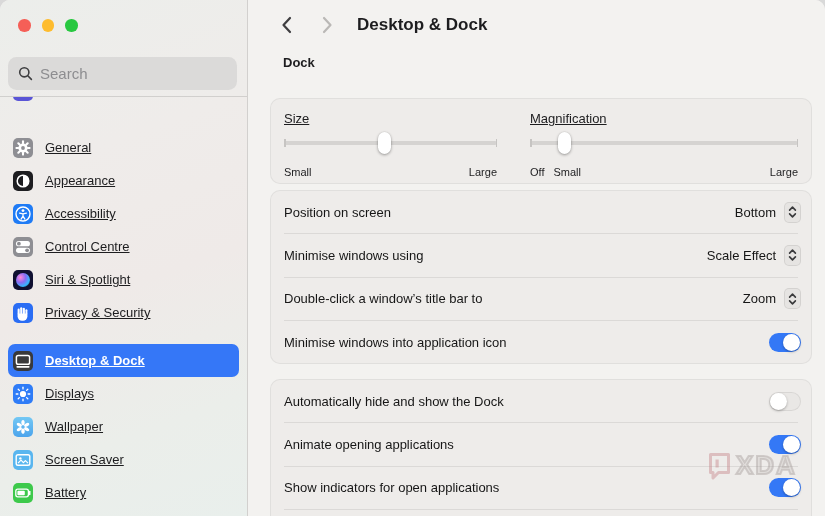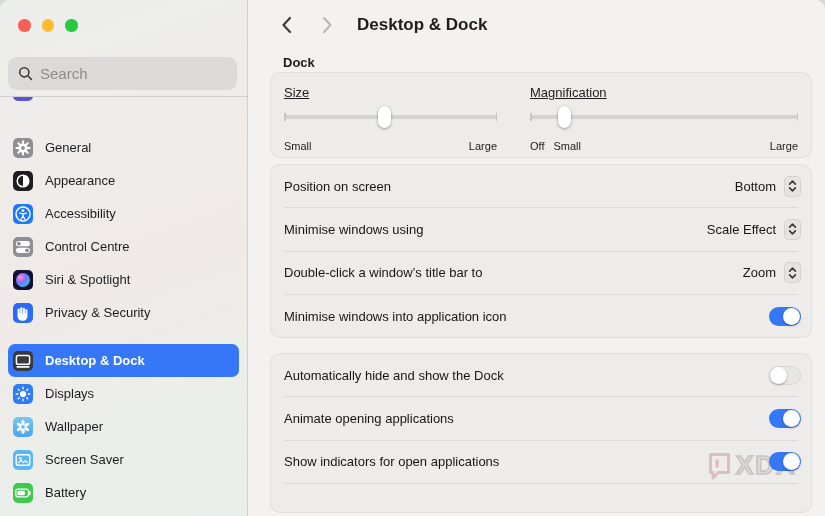--- a/index.html
+++ b/index.html
@@ -24,37 +24,37 @@
   .top-divider { position:absolute; top:96px; left:0; right:0; height:1px; background:rgba(0,0,0,0.12); z-index:3; }
 
   .search-field { position:absolute; top:57px; left:8px; width:229px; height:33px; background:#dbdad9;
     border-radius:8.5px; display:flex; align-items:center; padding:16px 10px; gap:7px; z-index:4; }
   .search-field input { border:none; outline:none; background:transparent; font-size:15px; color:#636366;
     font-family:"Liberation Sans",sans-serif; width:100%; }
   .search-field input::placeholder { color:#8d8d90; }
 
   .nav { position:absolute; top:131px; left:8px; right:8px; z-index:1; }
   .nav-item { height:33px; display:flex; align-items:center; gap:12px; padding:0 5px; border-radius:7px;
-    font-size:13px; color:#1d1d1f; cursor:default; }
+    font-size:13px; color:#1d1d1f; cursor:default;text-decoration:underline; }
   .nav-item.selected { background:#3577f7; color:#fff; font-weight:bold; }
   .nav-gap { height:15px; }
   .nav-icon { width:20px; height:20px; border-radius:5px; flex:0 0 20px; display:flex; align-items:center;
     justify-content:center; overflow:hidden; }
   .siri-orb { width:14px; height:14px; border-radius:50%;
     background:radial-gradient(circle at 32% 32%, #ff8ad8 0%, #8a6cf5 38%, #37b6ff 68%, #123 100%); }
 
   
   .main { position:relative; flex:1; height:100%; background:#f3f2f0; }
   .header { display:flex; align-items:center; height:50px; padding-left:33px; }
   .chev-btn { background:none; border:none; padding:0; display:flex; align-items:center; cursor:default; }
   .chev-back { margin-right:30px; }
   .page-title { margin-left:24px; font-size:17px; font-weight:bold; color:#1d1d1f; }
 
   .content { padding:0 13px 0 22px; }
-  .section-heading { margin:5px 0 2px 13px; font-size:13px; font-weight:bold; color:#1d1d1f; }
+  .section-heading { margin:5px 0 28px 13px; font-size:13px; font-weight:bold; color:#1d1d1f; }
 
   .card { background:#eeecea; border:1px solid rgba(0,0,0,0.055); border-radius:10px; }
 
   
   .card.sliders { height:86px; padding:12px 13px; display:flex; gap:33px; }
   .slider-group.size { width:213px; flex:0 0 213px; }
   .slider-group.mag { flex:1; }
   .slider-label { font-size:13px; color:#1d1d1f;text-decoration:underline; }
   .track { position:relative; margin-top:15px; height:3.5px; background:#d5d3d1; border-radius:2px; }
   .track::before, .track::after { content:''; position:absolute; top:-2.5px; width:1.5px; height:8.5px; background:#c6c4c2; }

